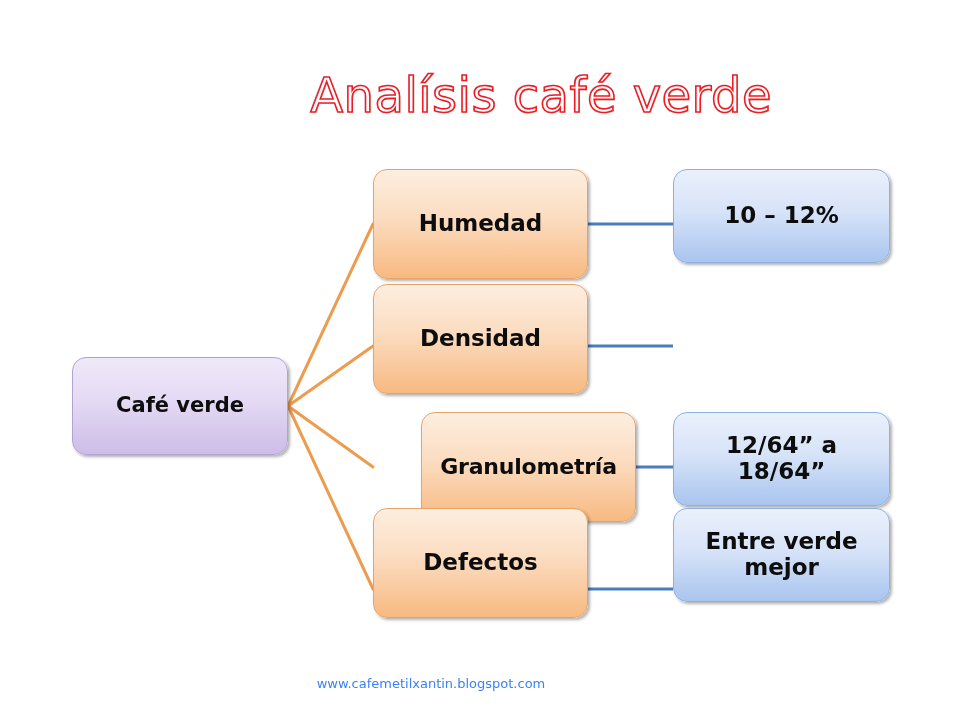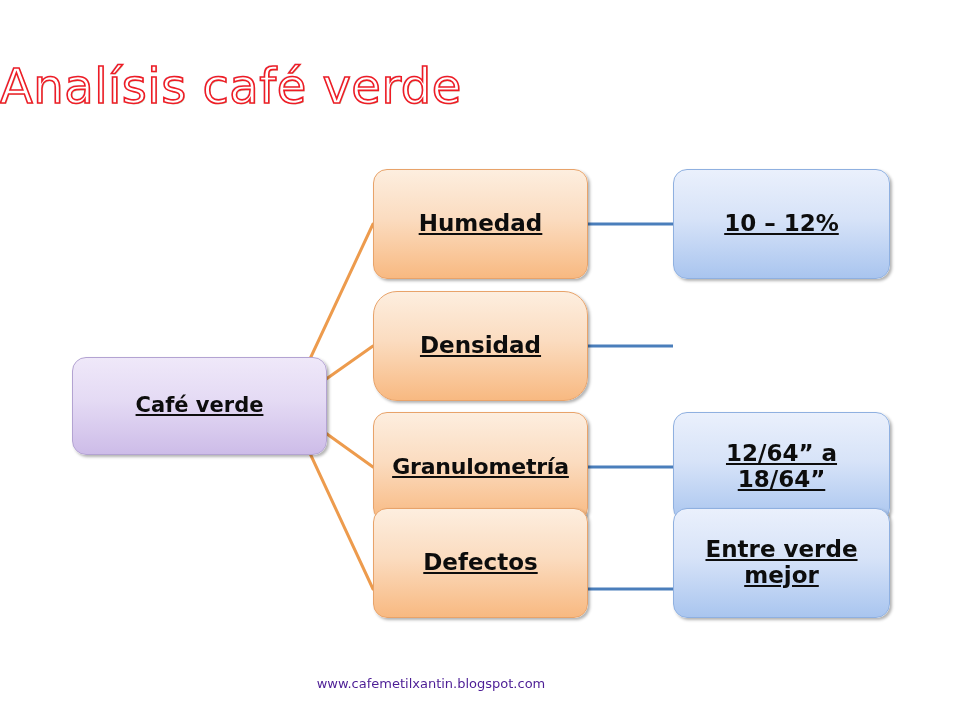--- a/index.html
+++ b/index.html
@@ -13,23 +13,23 @@
     height: 720px;
     background: #ffffff;
     overflow: hidden;
     font-family: "Liberation Sans", sans-serif;
   }
 
   
   #title {
     position: absolute;
     left: 0;
-    top: 58px;
+    top: 67px;
     width: 772px;
-    text-align: left;
+    text-align: right;
     font-family: "DejaVu Sans", sans-serif;
     font-size: 48px;
     font-weight: 400;
     letter-spacing: 0.5px;
     color: #ffffff;
     -webkit-text-stroke: 1.6px #ee1c25;
     text-shadow:
        1px  1px 0 rgba(120,190,120,0.35),
       -1px -1px 0 rgba(160,200,255,0.30),
        0    0   3px rgba(255,255,255,0.9);
@@ -54,28 +54,27 @@
     display: flex;
     align-items: center;
     justify-content: center;
     text-align: center;
     font-family: "DejaVu Sans", sans-serif;
     font-weight: bold;
     color: #0d0d0d;
     line-height: 1.12;
     box-shadow: 2px 2px 3px rgba(0,0,0,0.30);
     z-index: 5;
-    text-decoration: underline;
   }
 
   
   .node.root {
     left: 72px;
     top: 357px;
-    width: 255px;
+    width: 216px;
     height: 98px;
     font-size: 21px;
     background: linear-gradient(to bottom, #efe8f9 0%, #e4daf4 45%, #cdbce8 100%);
     border: 1px solid #b3a3d2;
   }
 
   
   .node.cat {
     left: 373px;
     width: 215px;
@@ -83,46 +82,46 @@
     font-size: 23px;
     background: linear-gradient(to bottom, #fdeedf 0%, #fbdcc0 45%, #f8b981 100%);
     border: 1px solid #e8a36a;
     padding: 0 4px;
   }
 
   
   .node.val {
     left: 673px;
     width: 217px;
-    height: 110px;
+    height: 94px;
     font-size: 23px;
     background: linear-gradient(to bottom, #eaf0fc 0%, #d7e3f8 45%, #a9c5ef 100%);
     border: 1px solid #8fb0e0;
     padding: 8px 6px;
   }
 
   
   .row0 { top: 169px; }
-  .row1 { top: 291px; border-radius: 24px; }
+  .row1 { top: 284px; }
   .row2 { top: 412px; }
   .row3 { top: 508px; }
 
   
-  .node.cat.tight { font-size: 22px; letter-spacing: -0.2px; }
+  .node.cat.tight { font-size: 22px; letter-spacing: -0.2px; margin-left: 48px; }
 
   
   #footer {
     position: absolute;
     left: 0;
     top: 676px;
     width: 862px;
     text-align: center;
     font-family: "DejaVu Sans", sans-serif;
     font-size: 13px;
-    color: #4c1d95;
+    color: #3b82f6;
   }
 </style>
 </head>
 <body>
 
 <div id="slide">
 
   <div id="title">Analísis café verde</div>
 
   <svg id="connectors" viewBox="0 0 960 720" width="960" height="720">

